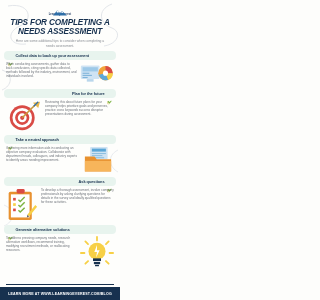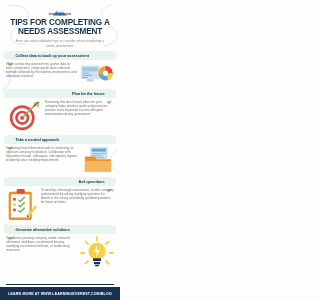--- a/index.html
+++ b/index.html
@@ -18,20 +18,21 @@
 
   
   .logo{margin:3px auto 0;width:100%;display:flex;flex-direction:column;align-items:center;}
   .logo-mark{width:16px;height:9px;position:relative;}
   .logo-text{font-size:2.6px;letter-spacing:.1px;color:#1f3b63;font-weight:bold;margin-top:.5px;}
 
   .title{
     text-align:center;color:#17314f;font-weight:bold;
     font-size:8.2px;line-height:9.6px;letter-spacing:-.15px;
     margin:2px 5px 0;
+    font-style:italic;
   }
   .subtitle{
     text-align:center;color:#8b8f95;
     font-size:3.3px;line-height:4.4px;margin:2.5px 13px 0;
   }
 
   
   .section{position:relative;margin-top:3px;}
   .band{
     background:#e8f4ee;

